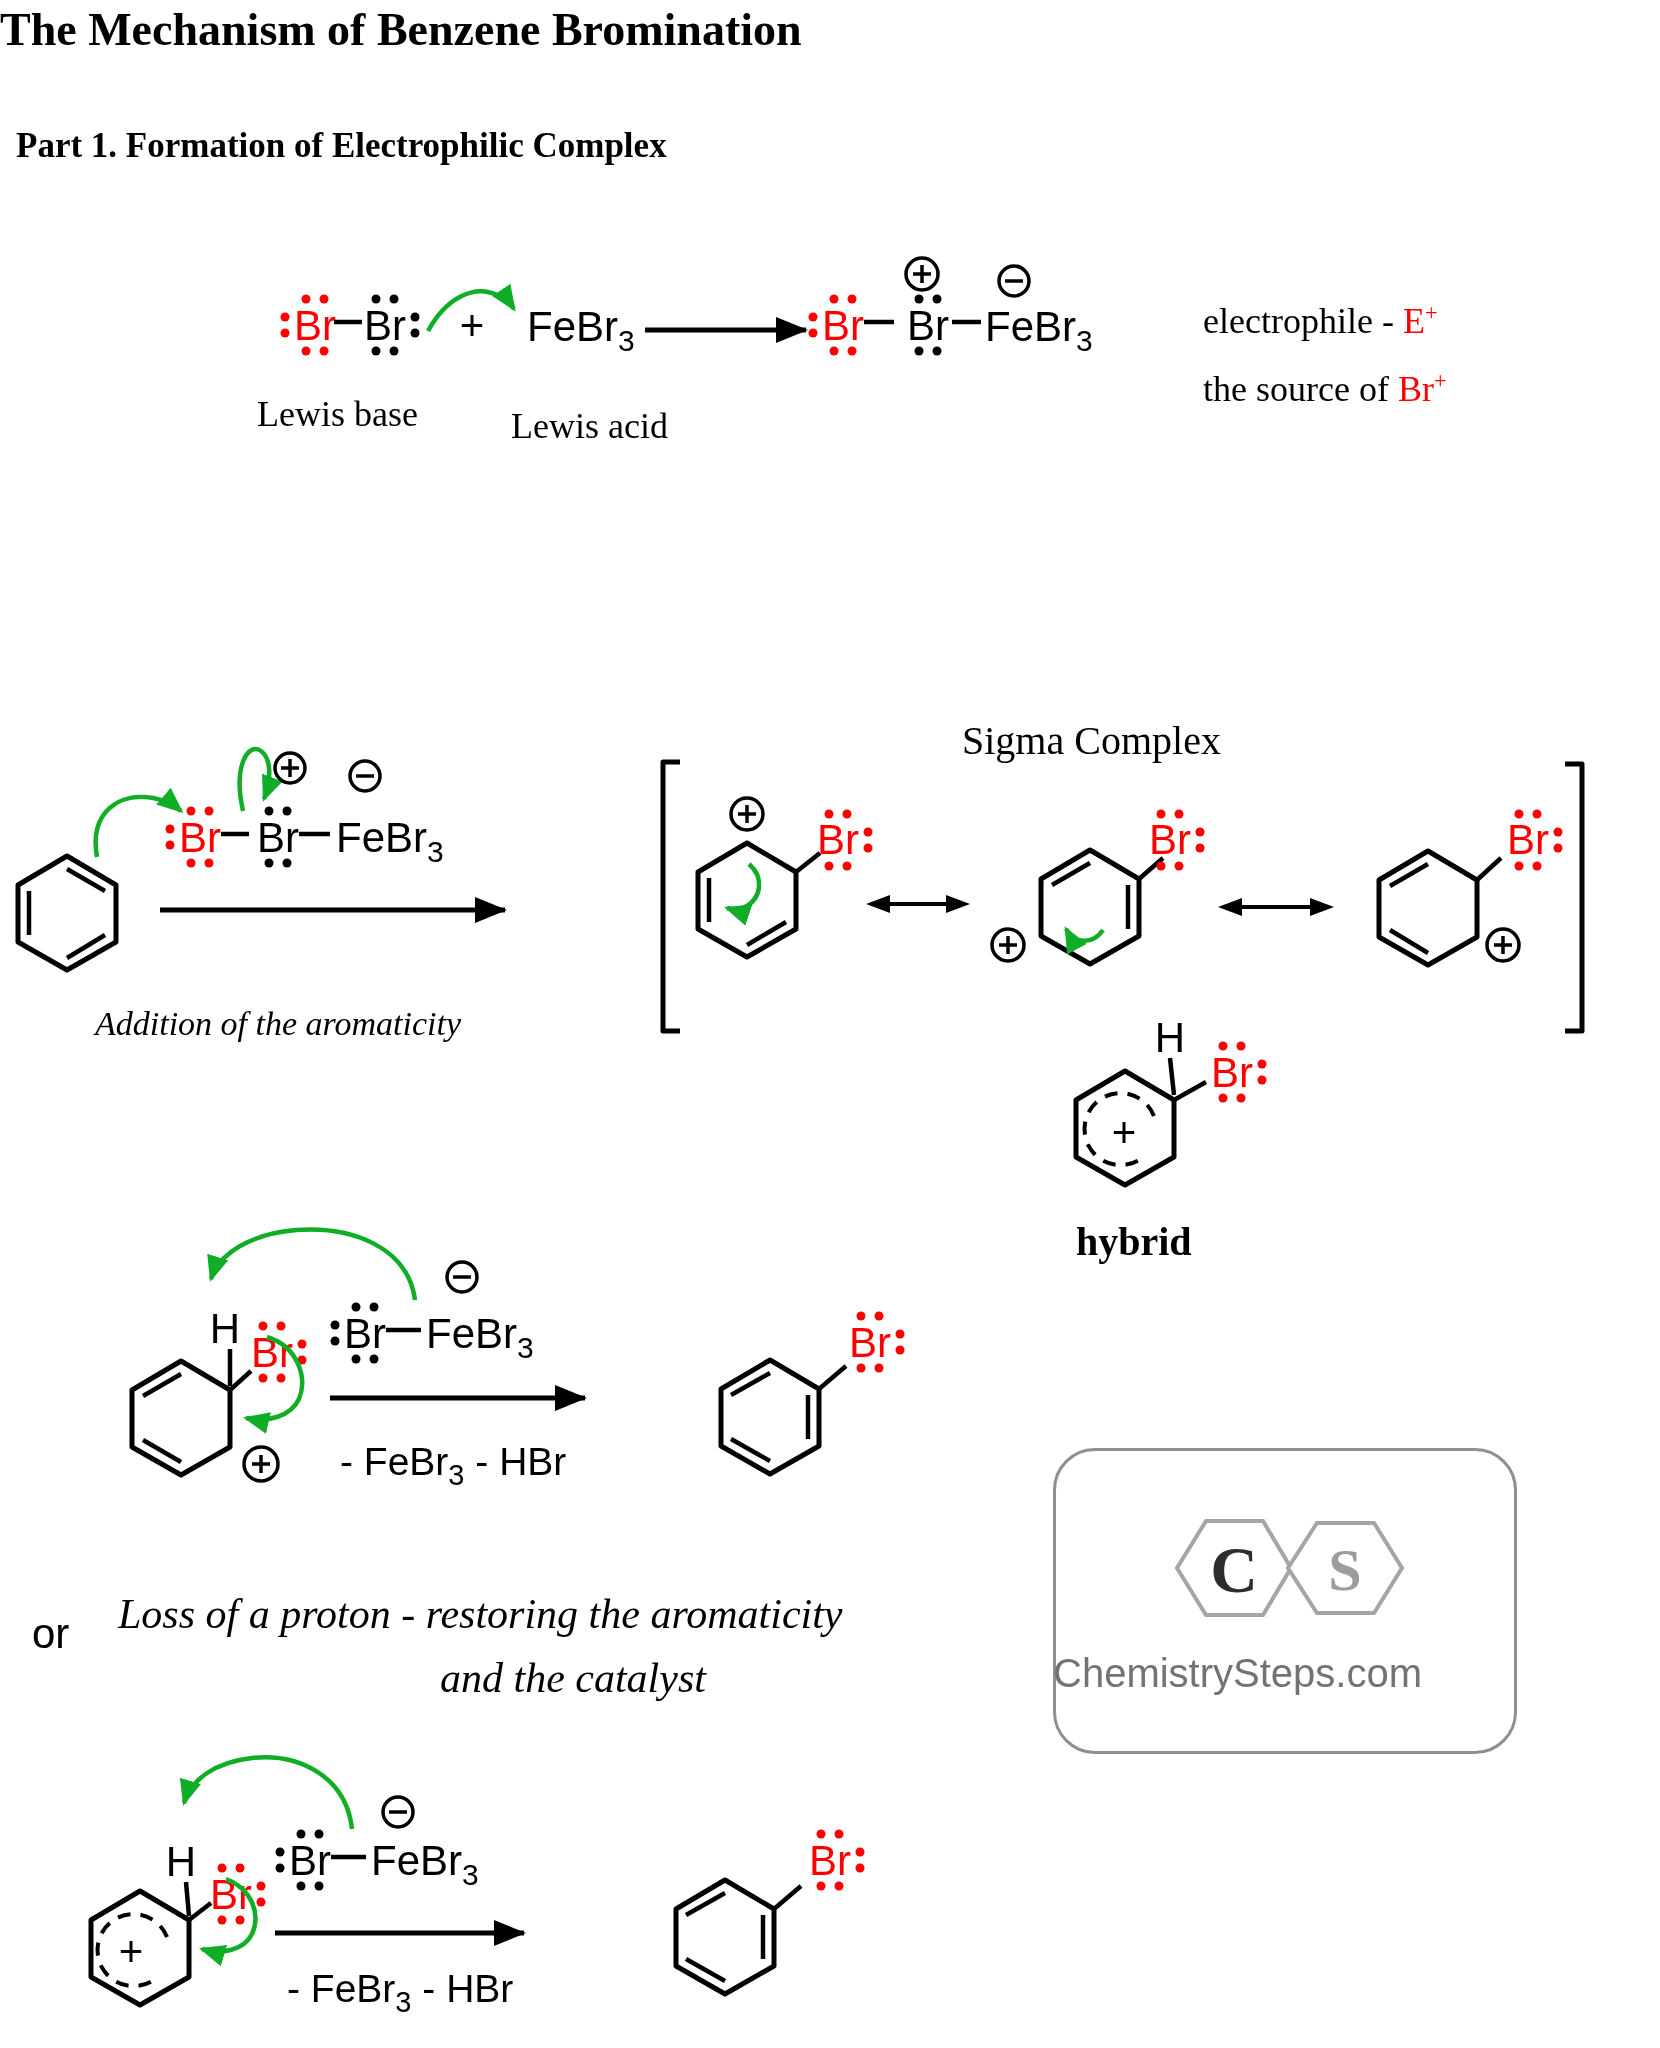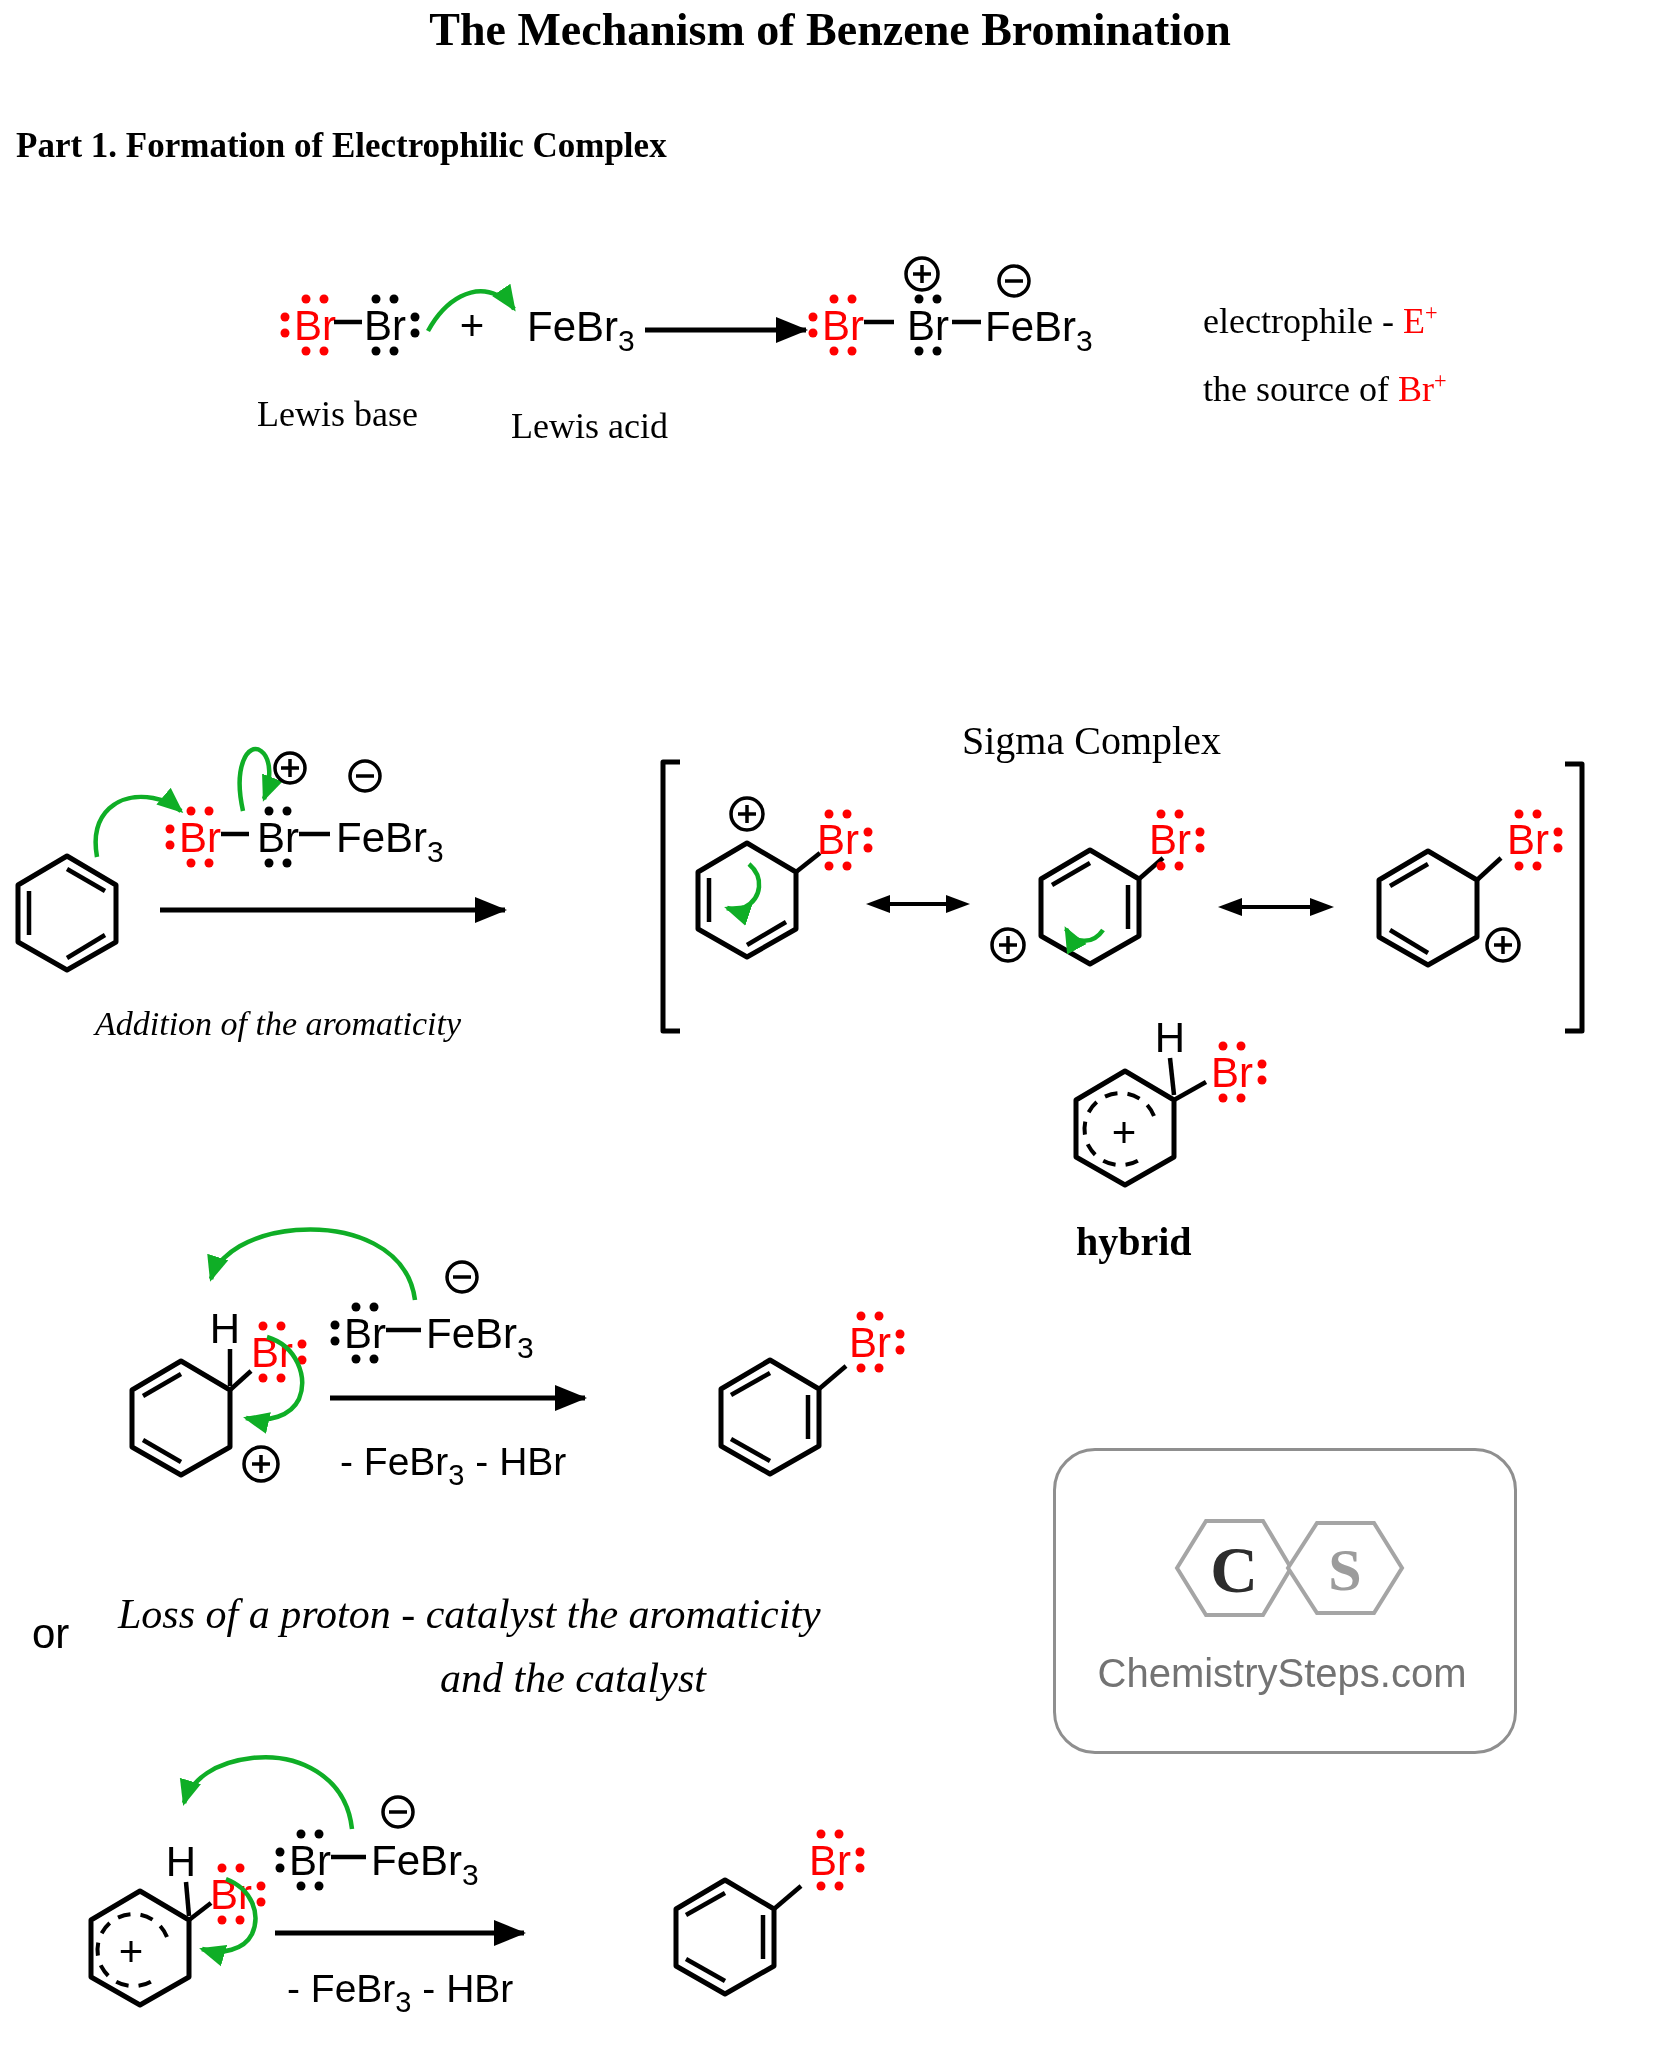--- a/index.html
+++ b/index.html
@@ -5,21 +5,21 @@
   html,body{margin:0;padding:0;background:#fff}
   .canvas{position:relative;width:1660px;height:2048px;background:#fff;overflow:hidden;
           font-family:"Liberation Sans",sans-serif;color:#000}
   .t{position:absolute;white-space:nowrap;line-height:1.05}
   .serif{font-family:"Liberation Serif",serif}
   .b{font-weight:bold}
   .i{font-style:italic}
   .red{color:#ff0000;fill:#ff0000}
   .magenta{color:#000000}
   .gray{color:#737373}
-  .center{text-align:center}
+  .center{text-align:left}
   sup{font-size:0.62em}
   svg.layer{position:absolute;left:0;top:0}
   svg text{font-family:"Liberation Sans",sans-serif;font-size:42px;fill:#000}
   svg text.atom{text-anchor:middle}
   svg text.frm{text-anchor:start}
   svg .sub{font-size:30px}
   svg text.byp{font-size:39px}
   svg text.byp .sub{font-size:29px}
   svg text.logoC{font-family:"Liberation Serif",serif;font-weight:bold;font-size:66px;fill:#2d2d2d;text-anchor:middle}
   svg text.logoS{font-family:"Liberation Serif",serif;font-weight:bold;font-size:60px;fill:#9c9c9c;text-anchor:middle}
@@ -55,21 +55,21 @@
 
 
   <div class="t serif magenta" style="left:962px;top:720px;font-size:40px">Sigma Complex</div>
 
   <div class="t serif i" style="left:95px;top:1006px;font-size:34px">Addition of the aromaticity</div>
 
   <div class="t serif b" style="left:1076px;top:1221px;font-size:40px">hybrid</div>
 
   <div class="t" style="left:32px;top:1612px;font-size:42px">or</div>
 
-  <div class="t serif i" style="left:118px;top:1592px;font-size:42px">Loss of a proton - catalyst the aromaticity</div>
+  <div class="t serif i" style="left:118px;top:1592px;font-size:42px">Loss of a proton - restoring the aromaticity</div>
   <div class="t serif i" style="left:440px;top:1656px;font-size:42px">and the catalyst</div>
 
   <div class="logo-box"></div>
   <div class="t gray center" style="left:1053px;top:1652px;width:458px;font-size:40px">ChemistrySteps.com</div>
 
   <svg class="layer" width="1660" height="2048" viewBox="0 0 1660 2048">
     <defs>
       <marker id="mb" markerUnits="userSpaceOnUse" markerWidth="34" markerHeight="26" refX="30" refY="13" orient="auto">
         <path d="M0,0 L32,13 L0,26 Z" fill="#000"></path>
       </marker>

